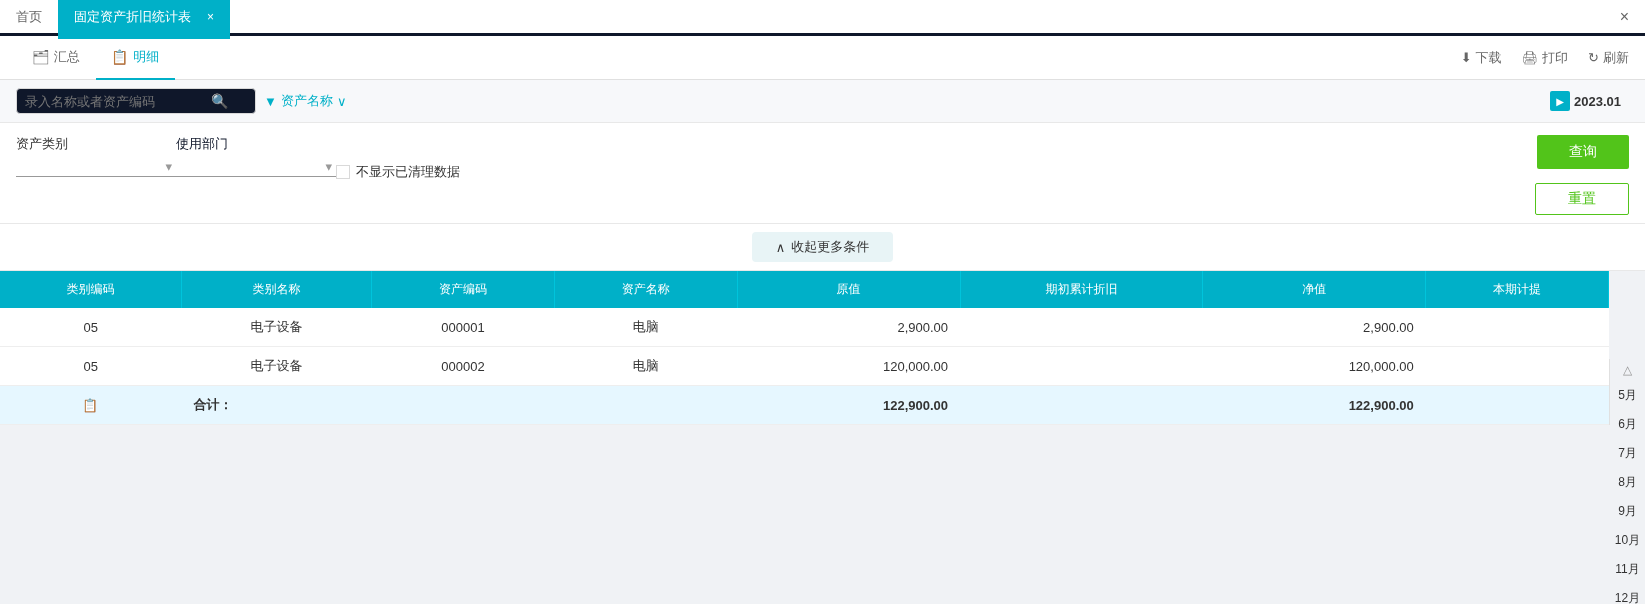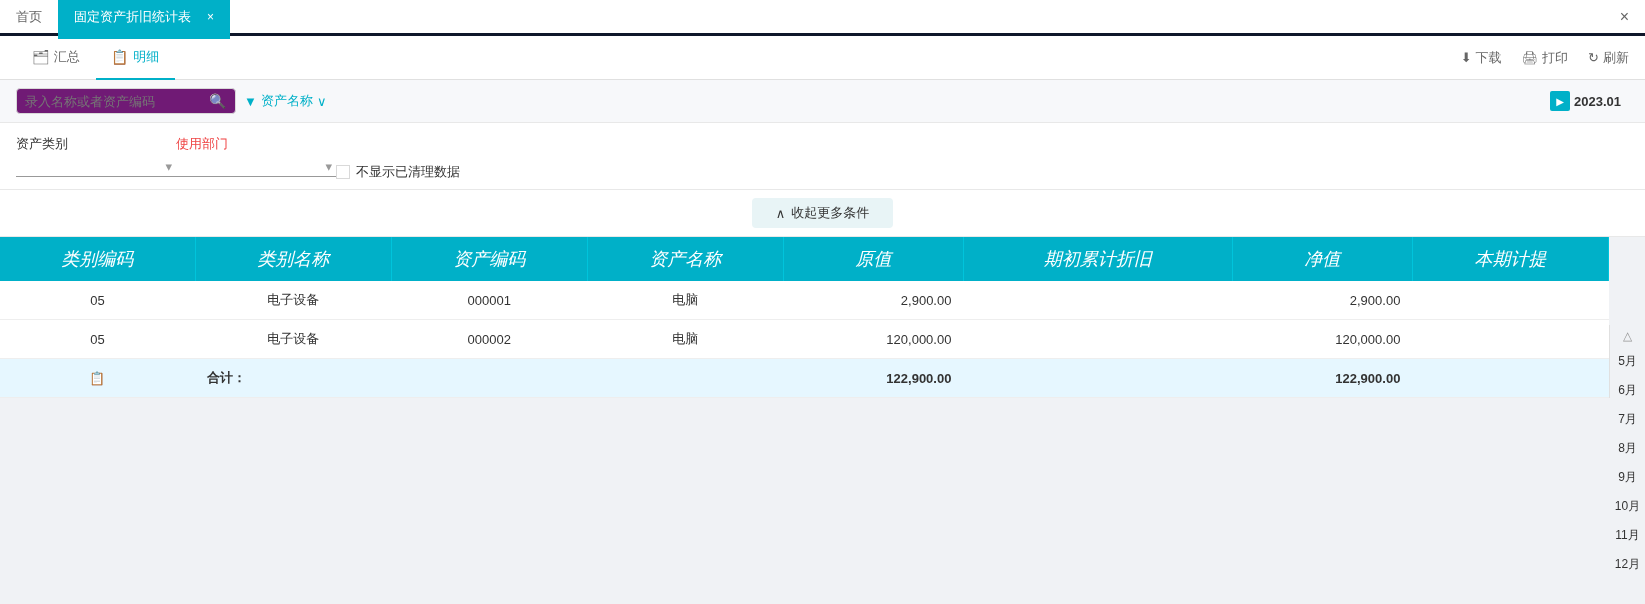--- a/index.html
+++ b/index.html
@@ -45,22 +45,22 @@
     .toolbar-btn {
       display: flex; align-items: center; gap: 4px; cursor: pointer; color: #666;
     }
 
     
     .search-row {
       display: flex; align-items: center; background: #f7f8fa; border-bottom: 1px solid #e8e8e8;
       padding: 8px 16px; gap: 8px;
     }
     .search-input-wrap {
-      display: flex; align-items: center; background: #701a75; border: 1px solid #d9d9d9;
-      border-radius: 4px; padding: 4px 8px; width: 220px; gap: 6px;
+      display: flex; align-items: center; background: #0f172a; border: 1px solid #d9d9d9;
+      border-radius: 4px; padding: 4px 8px; width: 240px; gap: 6px;
     }
     .search-input {
       border: none; outline: none; background: transparent; font-size: 13px; color: #999; width: 180px;
     }
     .more-conditions {
       display: flex; align-items: center; gap: 4px; color: #00b0c8; cursor: pointer; font-size: 13px;
     }
     .date-indicator {
       margin-left: auto; color: #333; font-size: 13px; padding-right: 8px; font-weight: bold;
     }
@@ -96,21 +96,21 @@
     }
     .collapse-btn {
       background: #e8f4f6; border: none; padding: 6px 24px; cursor: pointer;
       font-size: 13px; color: #333; border-radius: 4px; display: flex; align-items: center; gap: 6px;
     }
 
     
     .table-wrap { overflow: auto; }
     table { width: 100%; border-collapse: collapse; }
     thead tr { background: #00b0c8; color: #fff; }
-    thead th { padding: 10px 12px; font-size: 18px; font-weight: normal; text-align: center; border-right: 1px solid #00c4dc; font-style: italic; }
+    thead th { padding: 10px 12px; font-size: 12px; font-weight: normal; text-align: center; border-right: 1px solid #00c4dc; }
     tbody tr { background: #fff; }
     tbody td { padding: 10px 12px; font-size: 13px; border-bottom: 1px solid #eee; text-align: center; }
     tbody td.num { text-align: right; }
     .total-row td { background: #e6f7ff; font-weight: bold; }
     .total-row td.num { text-align: right; }
 
     
     .right-month-nav {
       position: absolute; right: 0; top: 88px; bottom: 0; width: 36px;
       background: #f0f2f5; border-left: 1px solid #e0e0e0;
@@ -181,32 +181,36 @@
 
   <div style="display:flex;flex-direction:column;gap:4px;">
     <span style="font-size:13px;color:#333;">资产类别</span>
     <div class="filter-select">
       <span class="filter-select-text"></span>
       <span style="color:#999;">▾</span>
     </div>
   </div>
 
   <div style="display:flex;flex-direction:column;gap:4px;">
-    <span style="font-size:13px;color:#ef4444;">使用部门</span>
+    <span style="font-size:13px;color:#0f172a;">使用部门</span>
     <div class="filter-select">
       <span class="filter-select-text"></span>
       <span style="color:#999;">▾</span>
     </div>
   </div>
 
   <div class="checkbox-group" style="margin-top:28px;">
     <div class="checkbox-box"></div>
     <span style="font-size:13px;color:#333;">不显示已清理数据</span>
   </div>
 
+  <div style="margin-left:auto;display:flex;flex-direction:column;align-items:flex-end;gap:6px;">
+    <button class="btn-query">查询</button>
+    <button class="btn-reset">重置</button>
+  </div>
 </div>
 
 <div class="collapse-row">
   <button class="collapse-btn">
     <span>∧</span>
     <span>收起更多条件</span>
   </button>
 </div>
 
 <div class="main-content" style="position:relative;">

